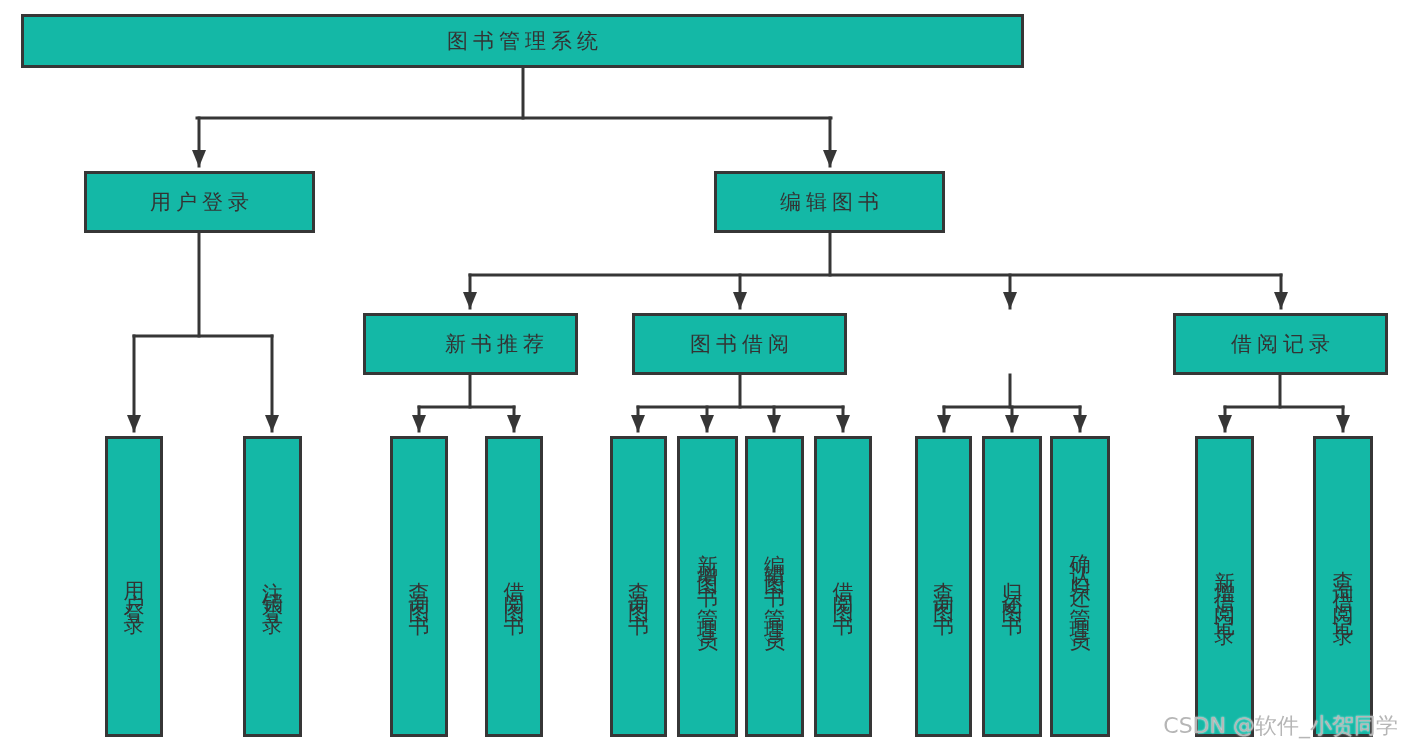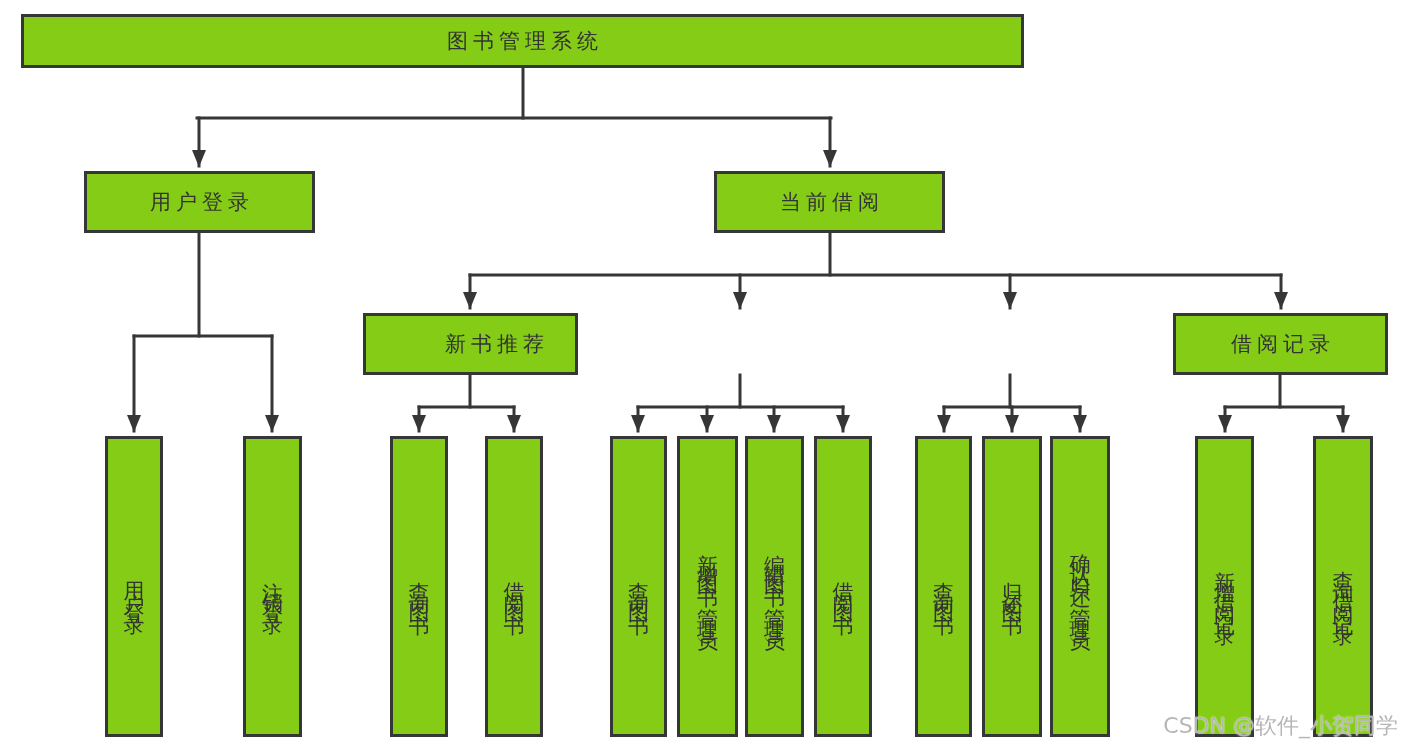--- a/index.html
+++ b/index.html
@@ -26,21 +26,21 @@
     z-index:0;
   }
   svg.wires line{
     stroke:var(--line);
     stroke-width:3;
     stroke-linecap:square;
   }
   .ah{fill:var(--line);}
   .node{
     position:absolute;
-    background:#84cc16;
+    background:#14b8a6;
     border:3px solid var(--line);
     color:var(--text);
     display:flex;
     align-items:center;
     justify-content:center;
     z-index:1;
   }
   .h-node{
     font-size:21px;
     letter-spacing:5px;
@@ -114,23 +114,24 @@
 
     <line x1="1280" y1="375" x2="1280" y2="407"></line>
     <line x1="1225" y1="407" x2="1343" y2="407"></line>
     <line x1="1225" y1="407" x2="1225" y2="431" marker-end="url(#ah)"></line>
     <line x1="1343" y1="407" x2="1343" y2="431" marker-end="url(#ah)"></line>
   </svg>
 
   <div class="node h-node" style="left:21px;top:14px;width:1003px;height:54px;">图书管理系统</div>
 
   <div class="node h-node" style="left:84px;top:171px;width:231px;height:62px;">用户登录</div>
-  <div class="node h-node" style="left:714px;top:171px;width:231px;height:62px;">当前借阅</div>
+  <div class="node h-node" style="left:714px;top:171px;width:231px;height:62px;">编辑图书</div>
 
   <div class="node h-node" style="left:363px;top:313px;width:215px;height:62px;padding-left:48px;">新书推荐</div>
+  <div class="node h-node" style="left:632px;top:313px;width:215px;height:62px;">图书借阅</div>
   <div class="node h-node" style="left:1173px;top:313px;width:215px;height:62px;">借阅记录</div>
 
   <div class="node v-node" style="left:105px;top:436px;width:58px;height:301px;">
     <span>用户登录</span>
   </div>
   <div class="node v-node" style="left:243px;top:436px;width:59px;height:301px;">
     <span>注销登录</span>
   </div>
 
   <div class="node v-node" style="left:390px;top:436px;width:58px;height:301px;">

